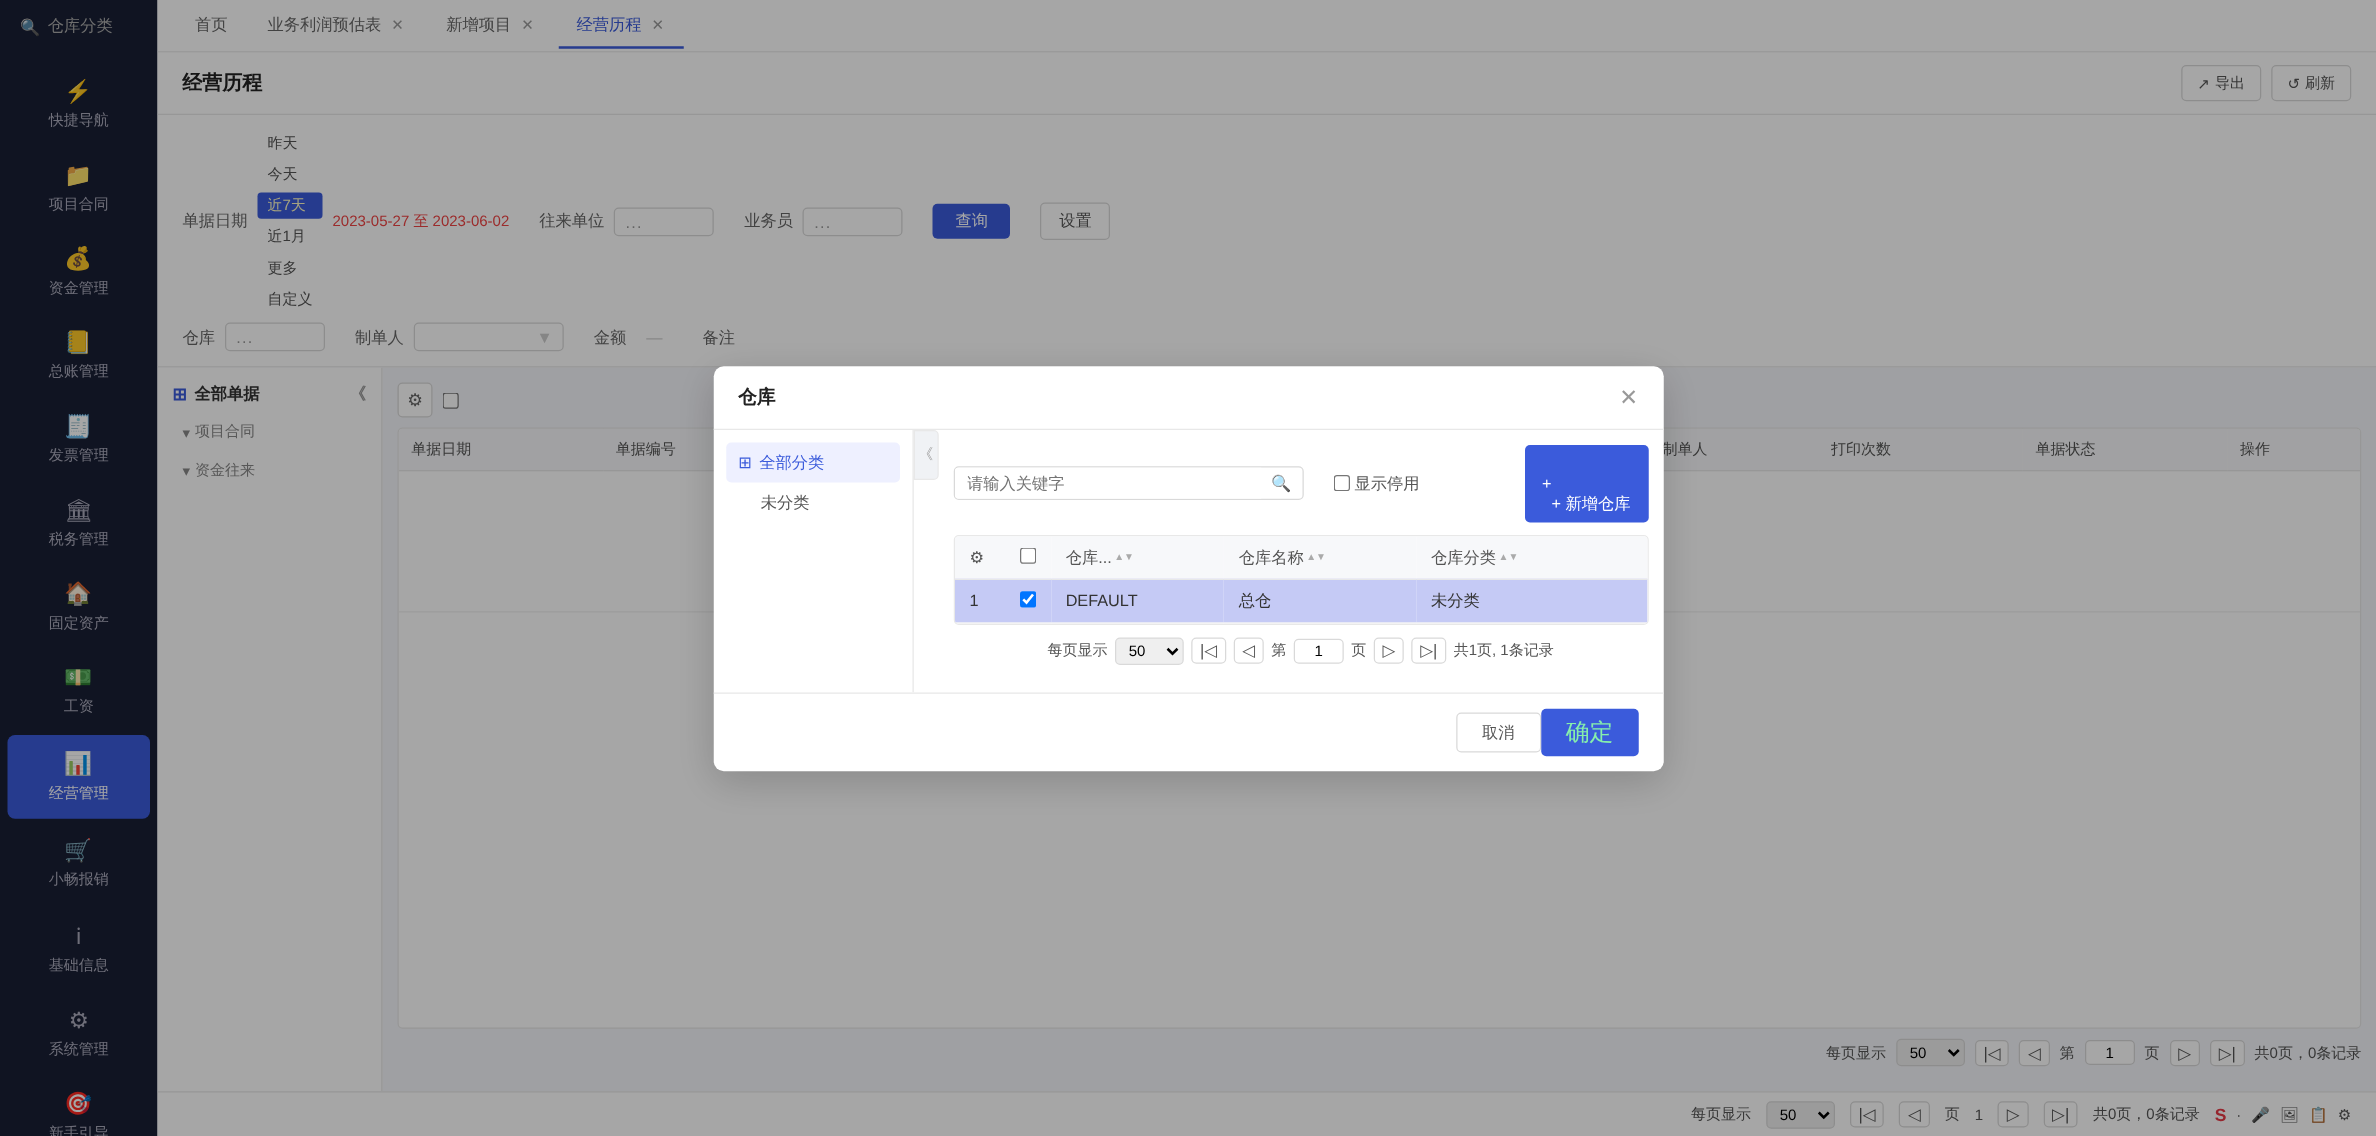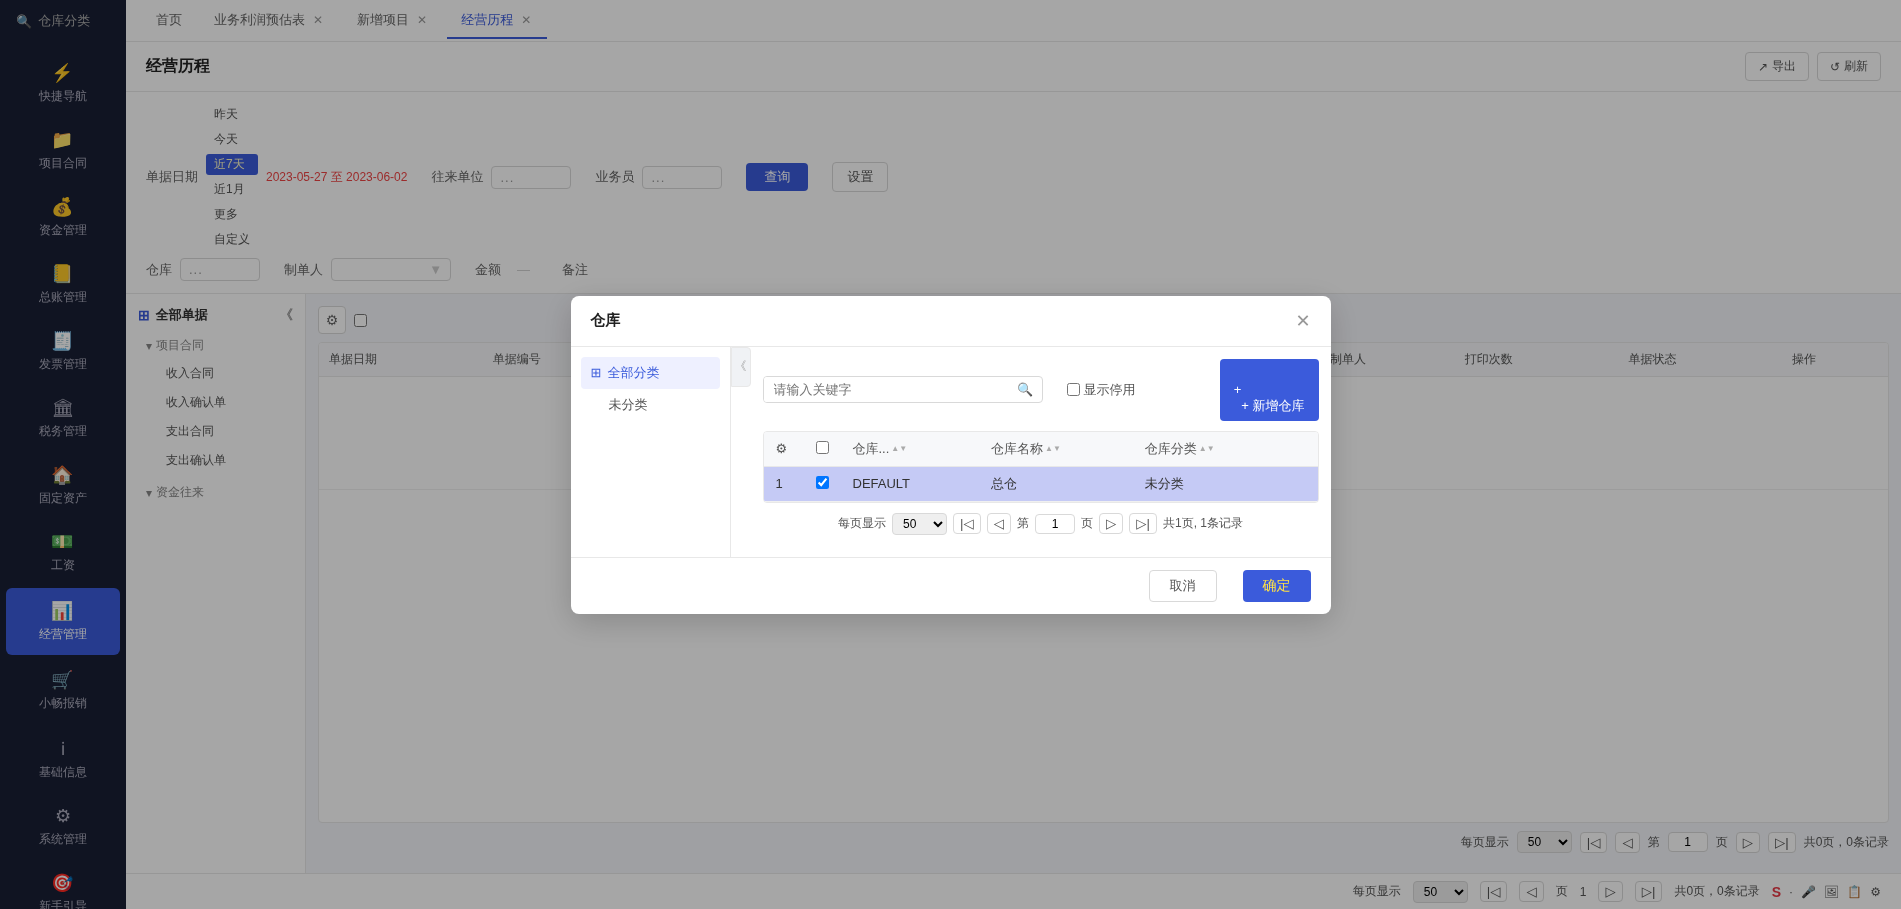--- a/index.html
+++ b/index.html
@@ -100,23 +100,23 @@
     .modal-search .search-icon { padding: 5px 8px; color: #999; cursor: pointer; }
     .checkbox-label { display: flex; align-items: center; gap: 4px; font-size: 13px; color: #555; cursor: pointer; }
     .btn-add-warehouse { background: #3b5bdb; color: #fff; border: none; padding: 6px 14px; border-radius: 4px; cursor: pointer; font-size: 13px; display: flex; align-items: center; gap: 4px; margin-left: auto; }
     .modal-table-container { flex: 1; overflow: auto; border: 1px solid #e8e8e8; border-radius: 4px; }
     .modal-table { width: 100%; border-collapse: collapse; font-size: 13px; }
     .modal-table thead tr { background: #f7f8fa; }
     .modal-table th { padding: 8px 12px; border-bottom: 1px solid #e8e8e8; color: #555; font-weight: 500; white-space: nowrap; text-align: left; }
     .modal-table td { padding: 8px 12px; border-bottom: 1px solid #f0f0f0; }
     .modal-table tr.selected-row td { background: #c5caf5; }
     .modal-pagination { display: flex; align-items: center; justify-content: center; padding: 10px 0; gap: 6px; font-size: 12px; color: #555; }
-    .modal-footer { display: flex; justify-content: flex-end; padding: 12px 20px; border-top: 1px solid #e8e8e8; gap: 26px; }
+    .modal-footer { display: flex; align-items: center; justify-content: flex-end; padding: 12px 20px; border-top: 1px solid #e8e8e8; gap: 0; }
     .btn-cancel { background: #fff; border: 1px solid #d9d9d9; padding: 6px 20px; border-radius: 4px; cursor: pointer; font-size: 13px; color: #555; }
-    .btn-confirm { background: #3b5bdb; color: #fde047; border: none; padding: 6px 20px; border-radius: 4px; cursor: pointer; font-size: 14px; }
+    .btn-confirm { background: #3b5bdb; color: #86efac; border: none; padding: 6px 20px; border-radius: 4px; cursor: pointer; font-size: 19px; }
     .col-sort { cursor: pointer; display: inline-flex; align-items: center; gap: 2px; }
     .sort-arrows { display: flex; flex-direction: column; font-size: 8px; line-height: 1; color: #aaa; }
 
     
     .bottom-bar { background: #fff; border-top: 1px solid #e8e8e8; display: flex; align-items: center; justify-content: space-between; padding: 6px 20px; font-size: 12px; color: #555; height: 36px; }
     .bottom-right { display: flex; align-items: center; gap: 12px; }
 
     
     .no-data { text-align: center; padding: 40px; color: #aaa; font-size: 13px; }
     input[type=checkbox] { width: 13px; height: 13px; cursor: pointer; }
@@ -290,26 +290,20 @@
             <span style="color:#3b5bdb; font-size:14px;">⊞</span>
             <span>全部单据</span>
           </div>
           <span class="collapse-btn">《</span>
         </div>
 
         <div class="tree-group">
           <div class="tree-group-label">
             <span>▾</span>
             <span>项目合同</span>
-          </div>
-          <div class="tree-child">
-            <div class="tree-item">收入合同</div>
-            <div class="tree-item">收入确认单</div>
-            <div class="tree-item">支出合同</div>
-            <div class="tree-item">支出确认单</div>
           </div>
         </div>
 
         <div class="tree-group">
           <div class="tree-group-label">
             <span>▾</span>
             <span>资金往来</span>
           </div>
         </div>
       </div>

